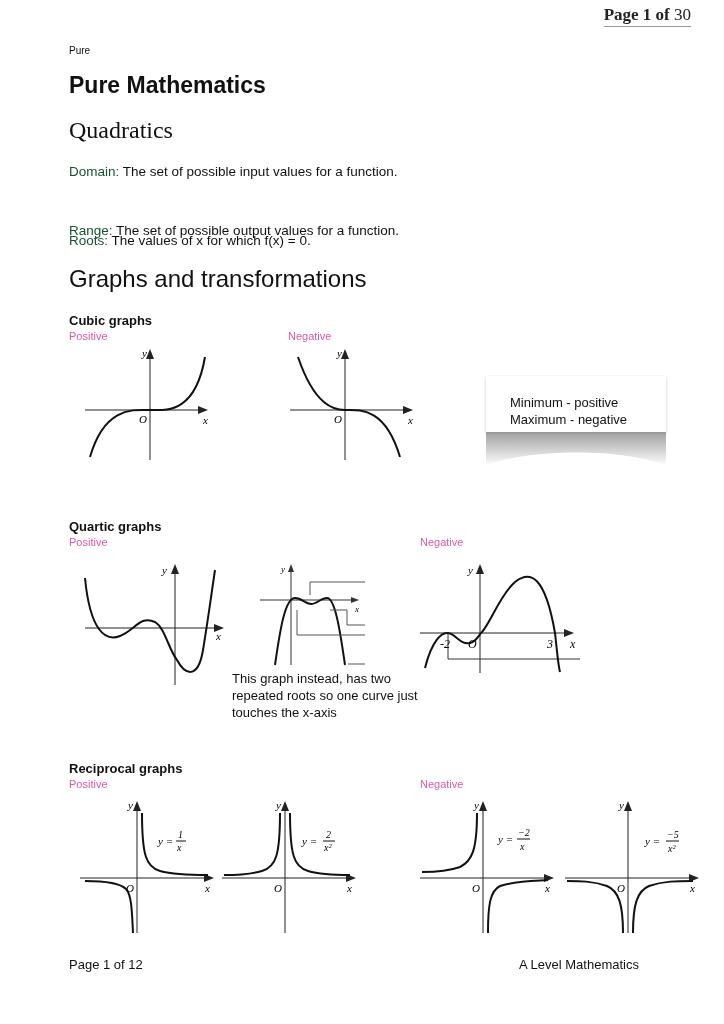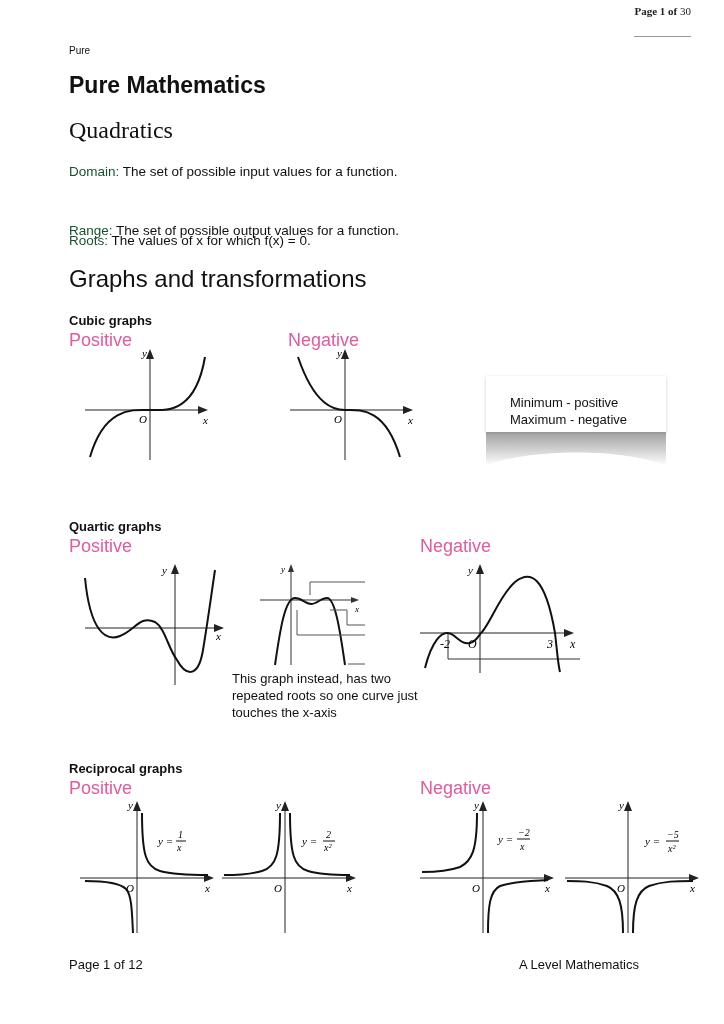--- a/index.html
+++ b/index.html
@@ -1,26 +1,26 @@
 <!DOCTYPE html>
 <html><head>
 <meta charset="utf-8">
 <style>
   html, body { margin:0; padding:0; background:#fff; }
   body { width:724px; height:1024px; position:relative; overflow:hidden; font-family:"Liberation Sans", sans-serif; color:#111; }
   .abs { position:absolute; }
-  .pageno { right:33px; top:5px; font-family:"Liberation Serif", serif; font-size:11px; color:#222; border-bottom:1px solid #999; padding-bottom:19px; }
+  .pageno { right:33px; top:5px; font-family:"Liberation Serif", serif; font-size:17px; color:#222; border-bottom:1px solid #999; padding-bottom:1px; }
   .pageno b { font-weight:bold; }
   .small { font-size:10px; }
   .h1 { font-size:23px; font-weight:bold;text-align:center; }
   .h2 { font-size:24px; font-weight:normal; }
   .def { font-size:13.5px; }
   .pink { color:#14532d; }
   .sub { font-size:13px; font-weight:bold; }
-  .lbl { font-size:18px; color:#e05aa0; }
+  .lbl { font-size:11px; color:#e05aa0; }
   svg text { font-family:"Liberation Serif", serif; font-style:italic; }
   .note { left:486px; top:376px; width:180px; height:56px; background:#fff; box-shadow:0 1px 3px rgba(0,0,0,0.2); padding:18px 0 0 24px; box-sizing:border-box; font-size:13px; line-height:17px; }
   .note-shadow { left:486px; top:430px; width:180px; height:40px; }
   .caption { left:232px; top:670px; font-size:13px; line-height:17px; width:190px; }
   .footer { font-size:13px; }
 </style>
 </head>
 <body>
 
 <div class="abs pageno">

